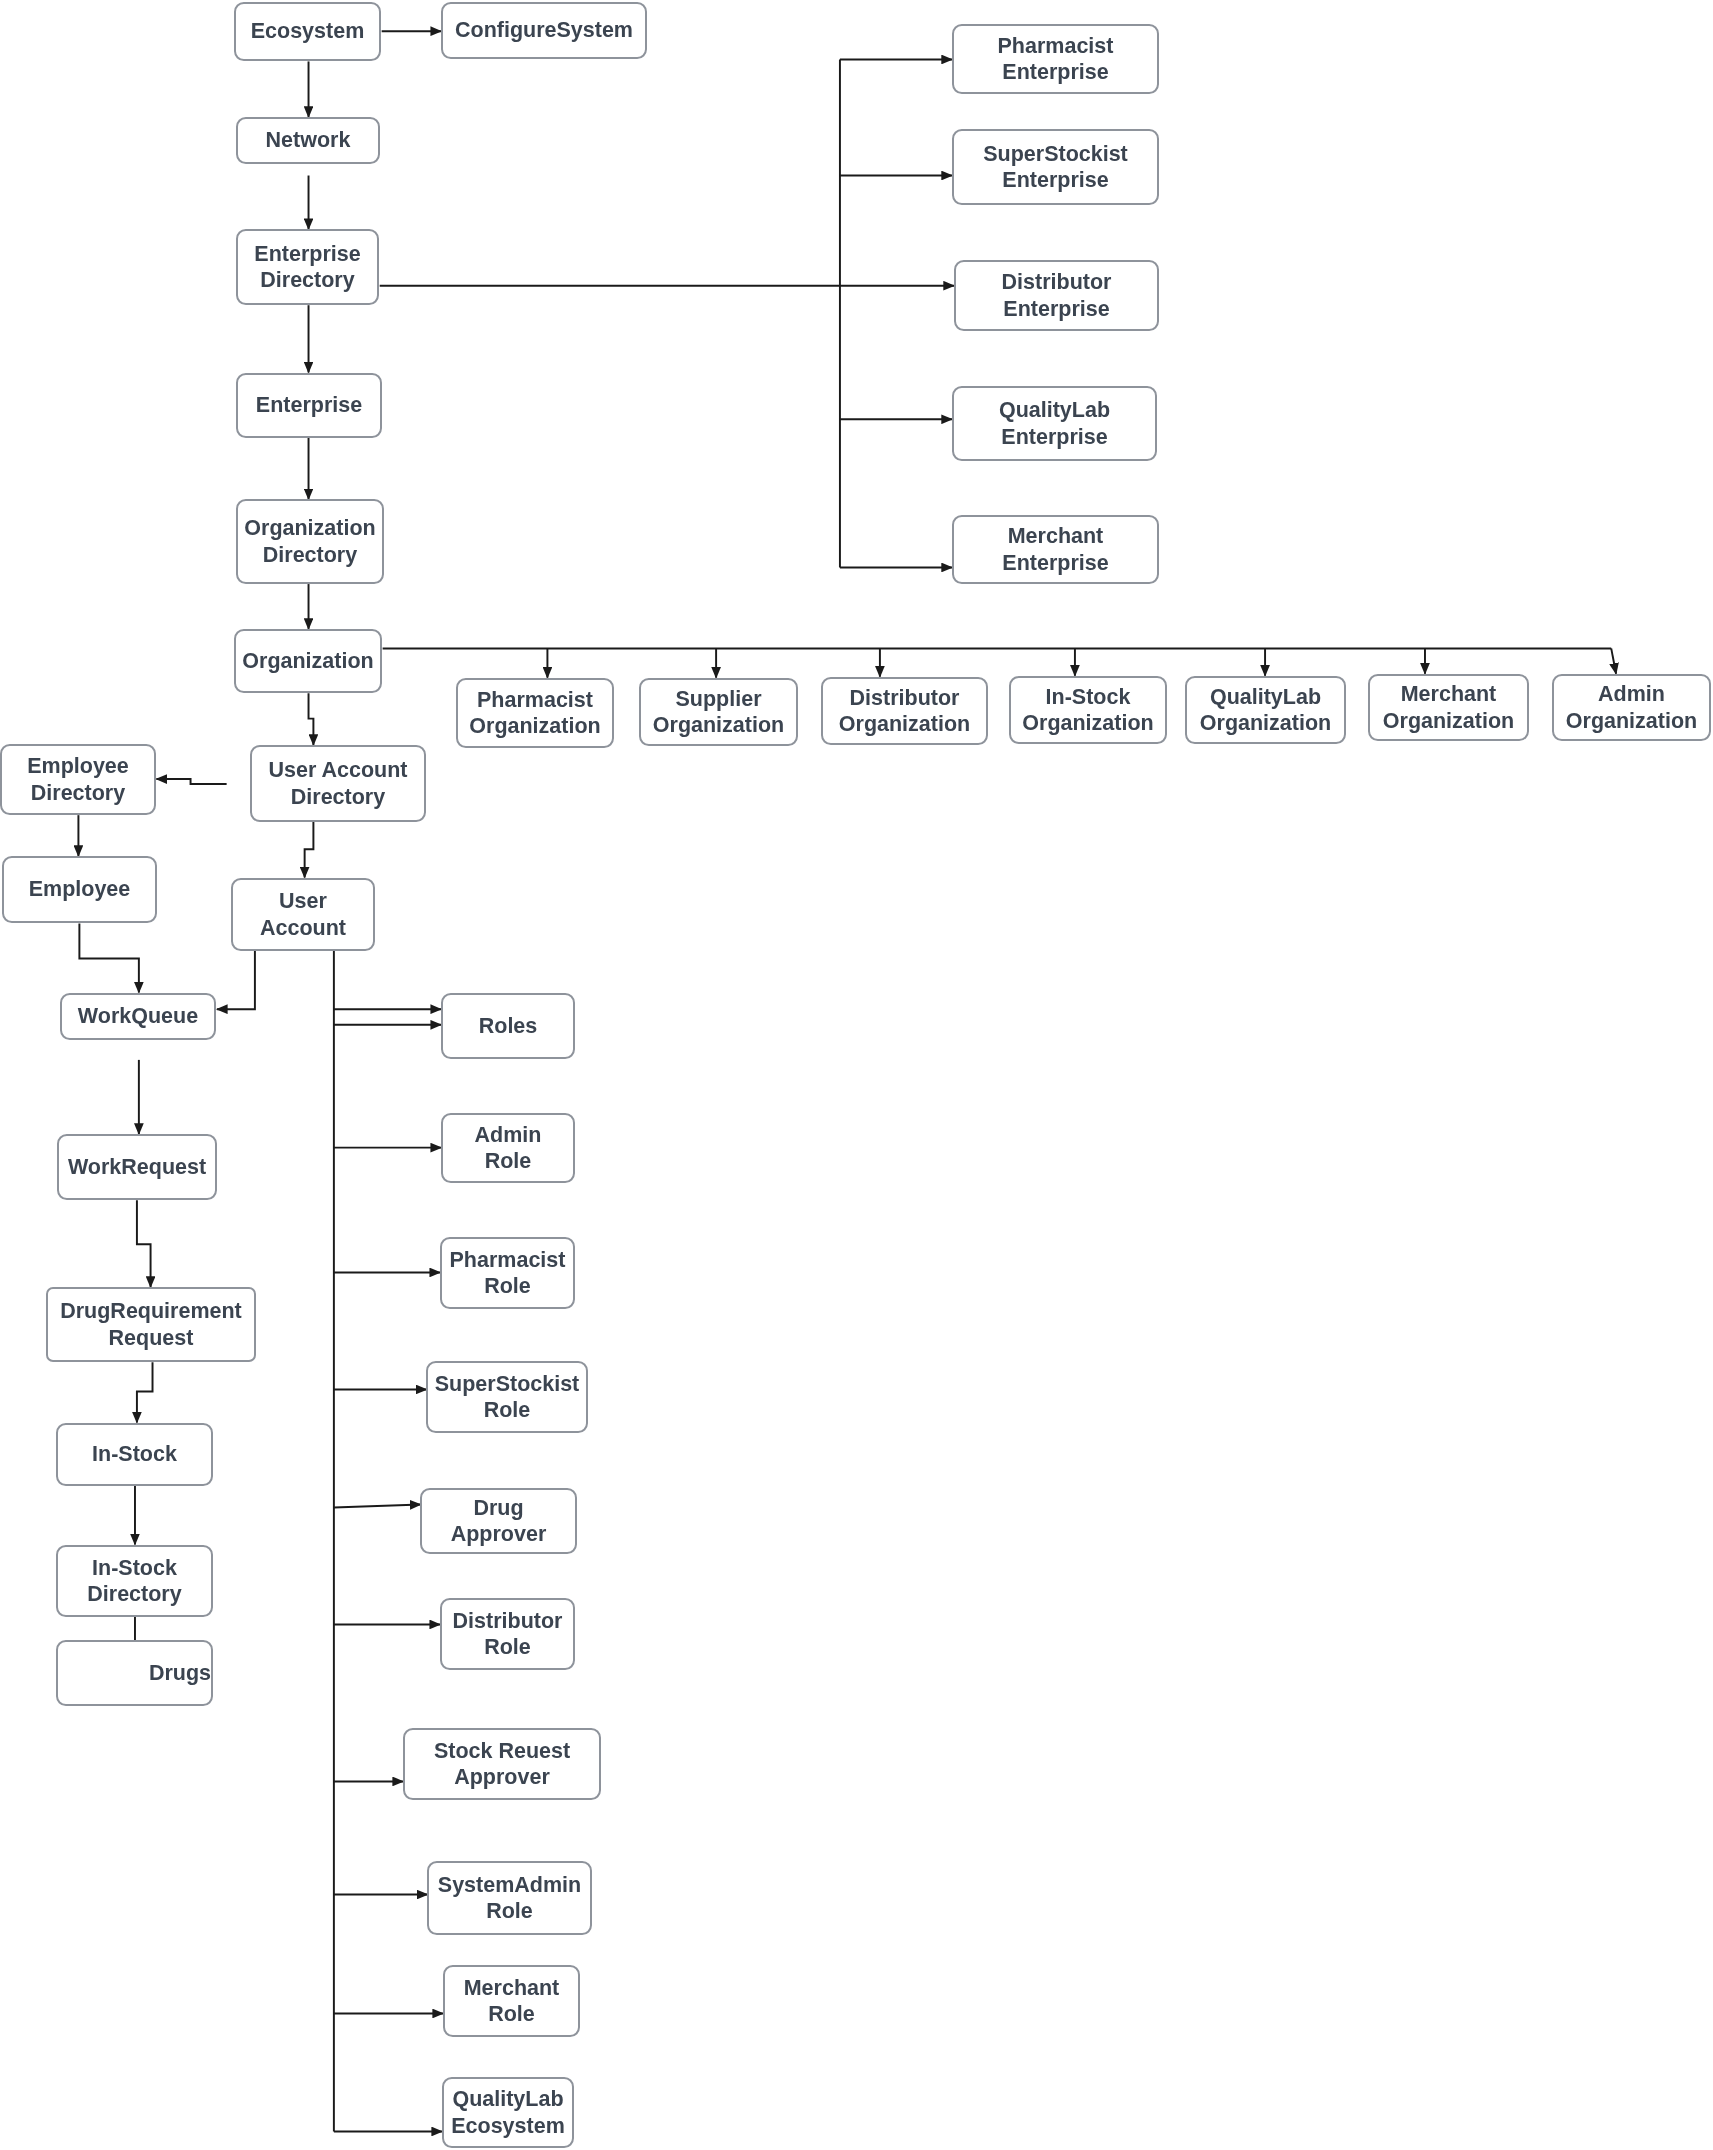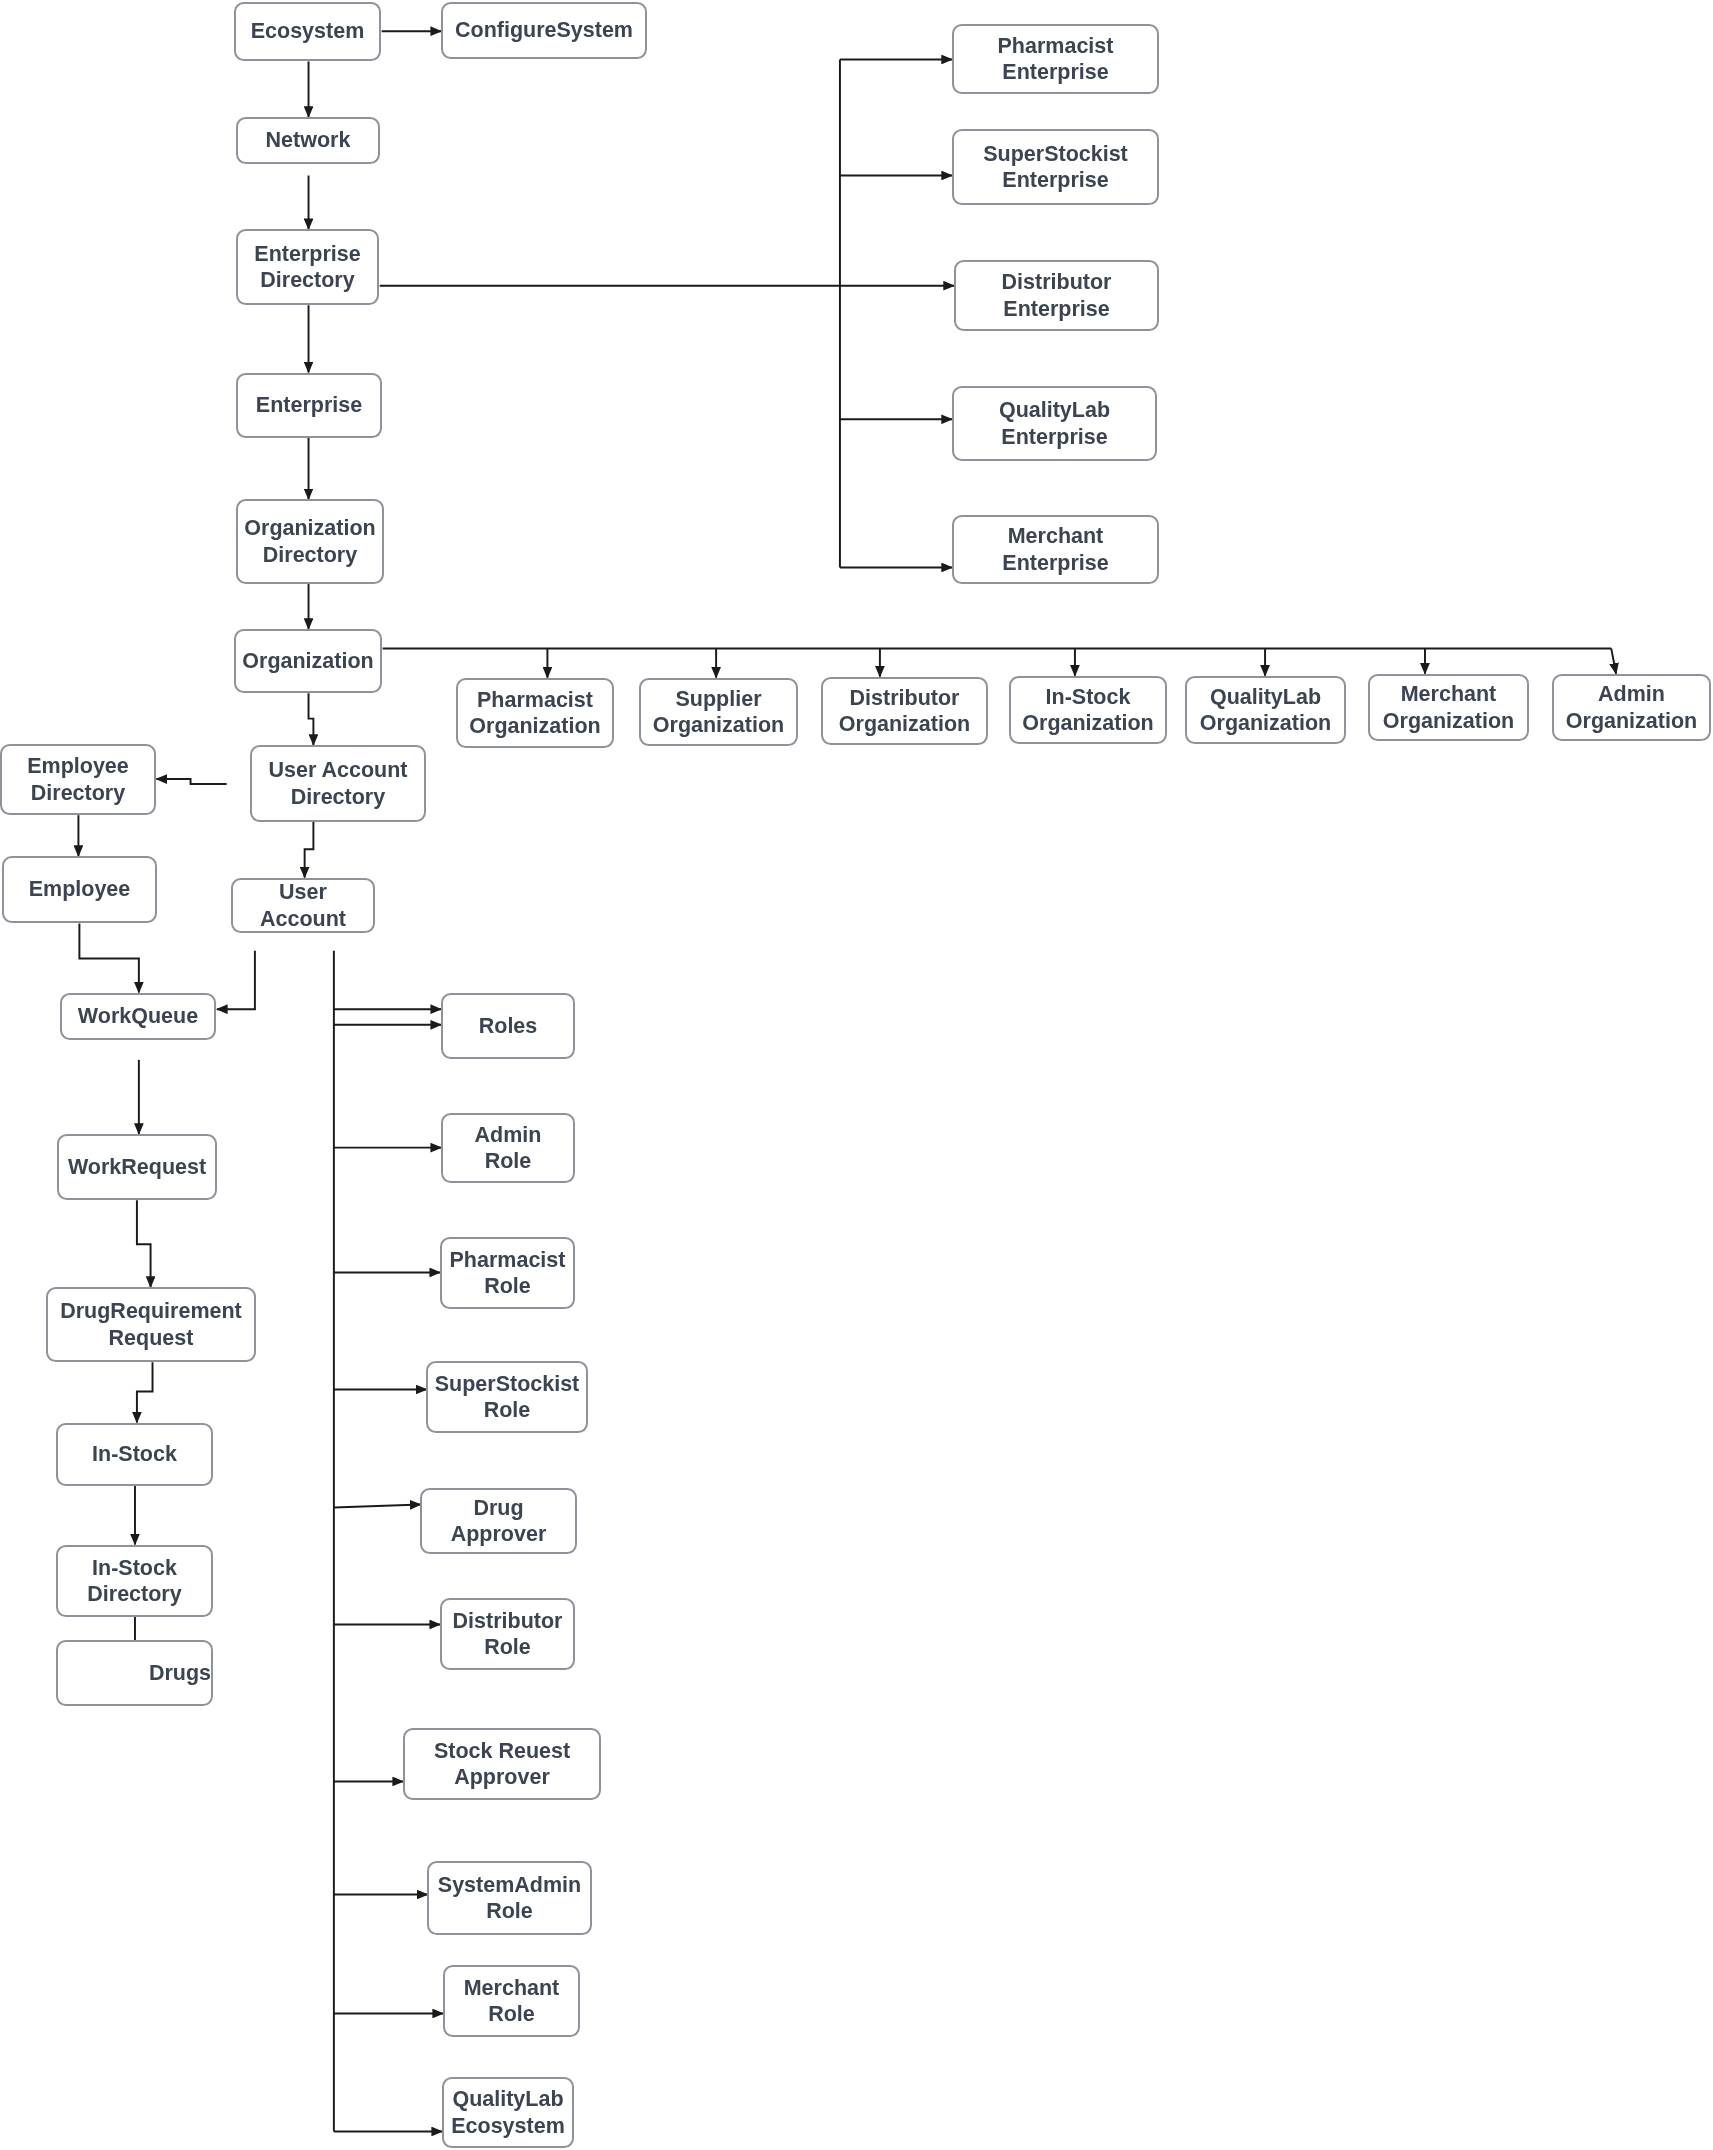--- a/index.html
+++ b/index.html
@@ -174,38 +174,38 @@
       <div>Employee</div>
       <div>Directory</div>
     </div>
     <div class="node" style="left: 226px; top: 745px; width: 176px; height: 77px; margin-left: 24px;">
       <div>User Account</div>
       <div>Directory</div>
     </div>
     <div class="node" style="left: 2px; top: 856px; width: 155px; height: 67px;">
       <div>Employee</div>
     </div>
-    <div class="node" style="left: 231px; top: 878px; width: 144px; height: 55px;">
+    <div class="node" style="left: 231px; top: 878px; width: 144px; height: 73px;">
       <div>User</div>
       <div>Account</div>
     </div>
     <div class="node" style="left: 60px; top: 993px; width: 156px; height: 47px; justify-content: center;">
       <div>WorkQueue</div>
     </div>
     <div class="node" style="left: 441px; top: 993px; width: 134px; height: 66px;">
       <div>Roles</div>
     </div>
     <div class="node" style="left: 57px; top: 1134px; width: 160px; height: 66px;">
       <div>WorkRequest</div>
     </div>
     <div class="node" style="left: 441px; top: 1113px; width: 134px; height: 70px;">
       <div>Admin</div>
       <div>Role</div>
     </div>
-    <div class="node" style="left: 46px; top: 1287px; width: 210px; height: 75px;">
+    <div class="node" style="left: 46px; top: 1287px; width: 210px; height: 75px; border-radius: 7px;">
       <div>DrugRequirement</div>
       <div>Request</div>
     </div>
     <div class="node" style="left: 440px; top: 1237px; width: 135px; height: 72px;">
       <div>Pharmacist</div>
       <div>Role</div>
     </div>
     <div class="node" style="left: 56px; top: 1423px; width: 157px; height: 63px;">
       <div>In-Stock</div>
     </div>

